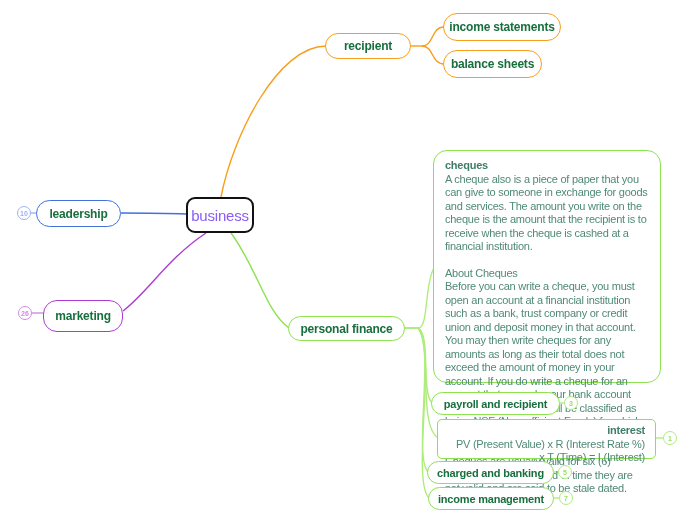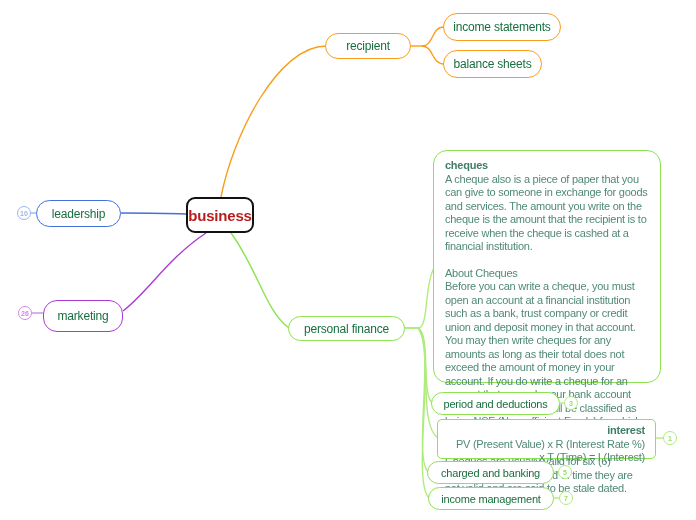--- a/index.html
+++ b/index.html
@@ -24,28 +24,28 @@
   .e-green  { stroke: #8CE24F; }
   .e-green-lt { stroke: #AEED7C; }
   .e-blue-lt  { stroke: #9BB3F0; }
   .e-purple-lt{ stroke: #CE8BE4; }
 
   .node { position: absolute; display: flex; align-items: center; justify-content: center; background:#fff; }
 
   .root-node {
     border: 2.5px solid #111111;
     border-radius: 9px;
-    font-weight: bold;
+    font-weight: normal;
     font-size: 15px;
-    color: #b91c1c;
+    color: #8b5cf6;
     letter-spacing: -0.2px;
   }
   .bubble {
     border-radius: 14px;
-    font-weight: normal;
+    font-weight: bold;
     color: #186F3E;
     font-size: 12px;
     letter-spacing: -0.2px;
     padding: 0 6px;
     white-space: nowrap;
   }
   .bubble.small { font-size: 11px; }
   .b-orange { border: 1.5px solid #F99D1C; }
   .b-blue   { border: 1.5px solid #4470DB; }
   .b-purple { border: 1.5px solid #AC3BD6; }
@@ -145,21 +145,21 @@
 
   <div class="note-box" style="left:433px; top:150px; width:228px; height:233px;">
     <div class="note-title">cheques</div>
     <p>A cheque also is a piece of paper that you can give to someone in exchange for goods and services. The amount you write on the cheque is the amount that the recipient is to receive when the cheque is cashed at a financial institution.</p>
     <p class="gap">About Cheques</p>
     <p>Before you can write a cheque, you must open an account at a financial institution such as a bank, trust company or credit union and deposit money in that account.  You may then write cheques for any amounts as long as their total does not exceed the amount of money in your account.  If you do write a cheque for an amount that exceeds your bank account balance, your cheque will be classified as being NSF (Nonsufficient Funds) for which you will be charged an NSF fee.</p>
     <p class="gap">Cheques are usually valid for six (6) months, after that period of time they are not valid and are said to be stale dated.</p>
   </div>
 
   <div class="node bubble b-green small" style="left:431px; top:392px; width:129px; height:23px;">
-    <span>period and deductions</span>
+    <span>payroll and recipient</span>
   </div>
   <div class="badge green" style="left:564px; top:396px;">
     <span>3</span>
   </div>
 
   <div class="note-box" style="left:437px; top:419px; width:219px; height:40px; border-radius:5px; padding:4px 10px;text-align:right;">
     <div class="note-title">interest</div>
     <p>PV (Present Value) x R (Interest Rate %) x T (Time) = I (Interest)</p>
   </div>
   <div class="badge green" style="left:663px; top:431px;">

